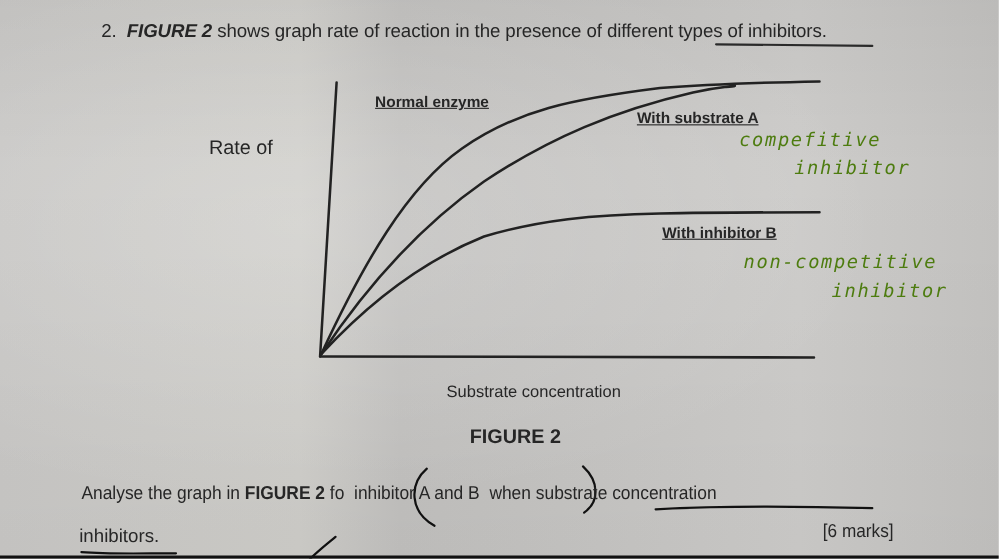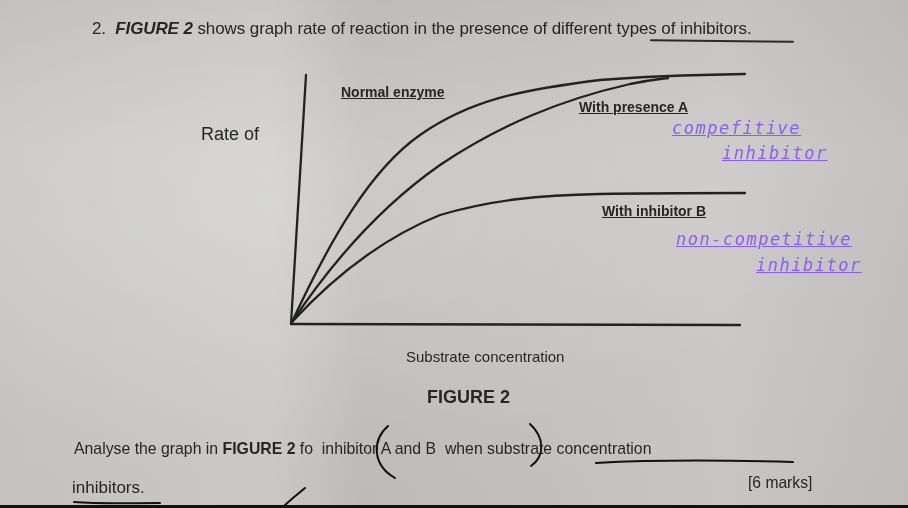--- a/index.html
+++ b/index.html
@@ -14,26 +14,26 @@
       background: radial-gradient(ellipse at 30% 40%, rgba(255,255,255,0.18), rgba(0,0,0,0) 60%),
                   linear-gradient(180deg, rgba(0,0,0,0.04), rgba(0,0,0,0) 30%, rgba(0,0,0,0.03) 100%);
     }
     .q-title {
       position: absolute; left: 92px; top: 19px;
       font-size: 17px; white-space: nowrap; letter-spacing: -0.1px;
     }
     .q-title b { font-weight: bold; font-style: italic; }
     .ul-pen { position: absolute; height: 2px; background: #2a2a2a; border-radius: 2px; }
     .axis-label {
-      position: absolute; font-size: 18px; text-align: center; line-height: 24px;
+      position: absolute; font-size: 18px; text-align: left; line-height: 24px;
     }
     .curve-label { position: absolute; font-size: 14px; font-weight: bold; white-space: nowrap; text-decoration: underline; }
     .hand {
       position: absolute; font-family: "DejaVu Sans Mono", monospace; font-size: 17px;
-      letter-spacing: 1.5px; color: #8b5cf6; white-space: nowrap; font-style: italic; text-decoration: underline;
+      letter-spacing: 1.5px; color: #4d7c0f; white-space: nowrap; font-style: italic;
     }
     .x-label { position: absolute; left: 406px; top: 348px; font-size: 15px; white-space: nowrap; }
     .fig-caption { position: absolute; left: 427px; top: 387px; font-size: 18px; font-weight: bold; }
     .instruction {
       position: absolute; left: 74px; top: 439px; font-size: 17px; white-space: nowrap;
       transform: scaleX(0.93); transform-origin: left center;
     }
     .instruction b { font-weight: bold; }
     .inc { position: absolute; left: 72px; top: 478px; font-size: 17px; }
     .marks { position: absolute; left: 748px; top: 473px; font-size: 17px; transform: scaleX(0.92); transform-origin: left center; }
@@ -70,21 +70,21 @@
   <g fill="none" stroke="#111" stroke-width="2" stroke-linecap="round">
     <path d="M388,426 C372,440 372,465 395,478"></path>
     <path d="M530,424 C545,438 545,456 531,466"></path>
     <path d="M596,463 C650,460 720,460 793,462"></path>
     <path d="M74,502 C100,504 130,503 160,503"></path>
     <path d="M282,508 C290,500 298,494 305,488"></path>
   </g>
 </svg>
 
 <div class="curve-label" style="left:341px; top:84px;">Normal enzyme</div>
-<div class="curve-label" style="left:579px; top:99px;">With presence A</div>
+<div class="curve-label" style="left:579px; top:99px;">With substrate A</div>
 <div class="curve-label" style="left:582px; top:203px;margin-left:20px;">With inhibitor B</div>
 
 <div class="hand" style="left:672px; top:118px;">compefitive</div>
 <div class="hand" style="left:722px; top:143px;">inhibitor</div>
 <div class="hand" style="left:676px; top:229px;">non-competitive</div>
 <div class="hand" style="left:756px; top:255px;">inhibitor</div>
 
 <div class="x-label">Substrate concentration</div>
 <div class="fig-caption">FIGURE 2</div>
 

